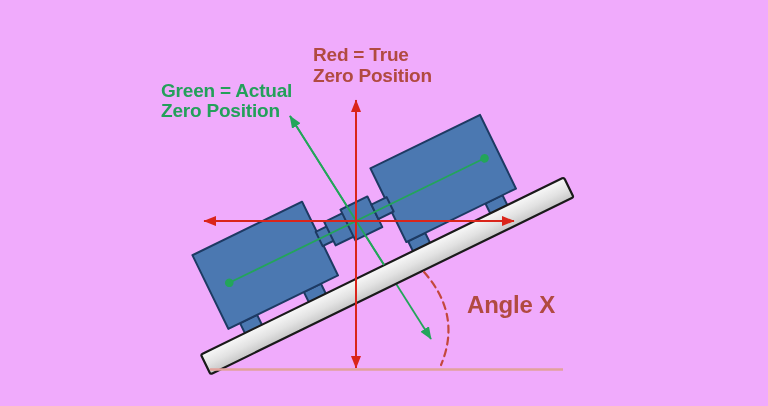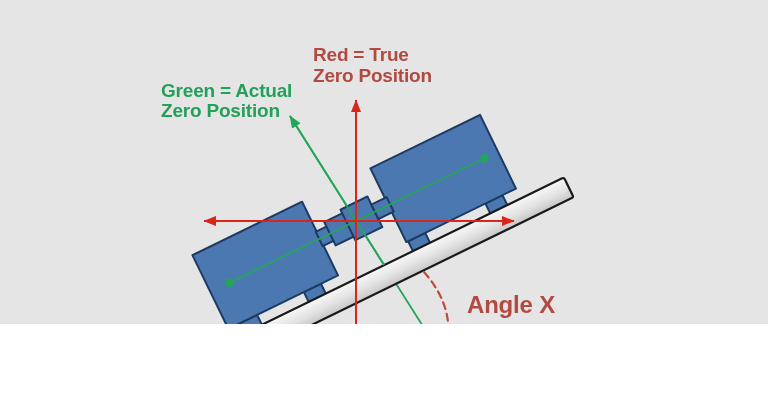--- a/index.html
+++ b/index.html
@@ -1,19 +1,19 @@
 <!DOCTYPE html>
 <html><head>
 <meta charset="utf-8">
 <style>
   html,body{margin:0;padding:0;background:#ffffff;}
   .stage{
     position:relative;
-    width:768px;height:324px;
-    background:#e5e5e5;
+    width:768px;height:406px;
+    background:#f0abfc;
     font-family:"Liberation Sans", sans-serif;
     overflow:hidden;
   }
   svg{display:block;}
 
   
   .red-axis   {stroke:#da251a;stroke-width:2;fill:none;}
   .ground-line{stroke:#e2a29b;stroke-width:2.5;fill:none;}
   .arc        {stroke:#c4473c;stroke-width:2.2;fill:none;stroke-dasharray:7 5;stroke-linecap:round;}
   .green-line {stroke:#23a55a;stroke-width:1.8;fill:none;}

